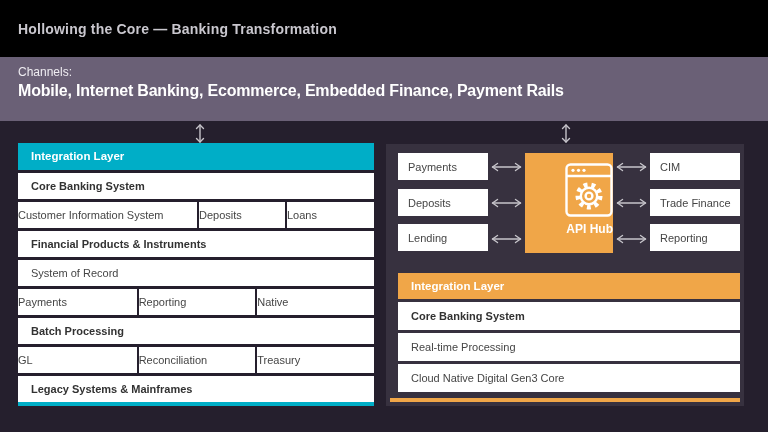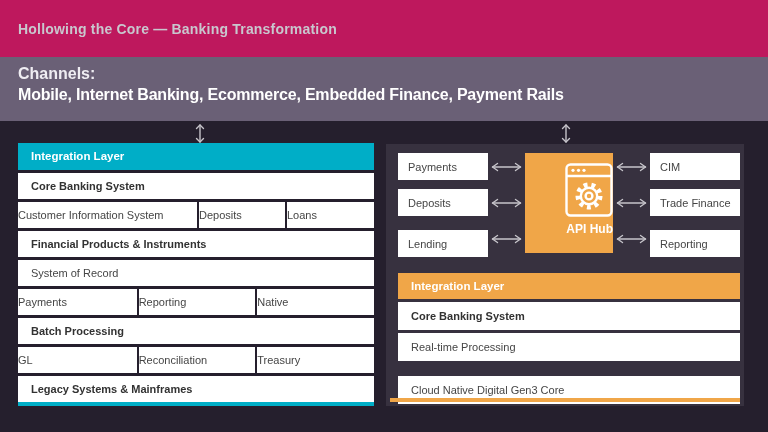--- a/index.html
+++ b/index.html
@@ -5,27 +5,27 @@
   html, body { margin:0; padding:0; }
   body {
     width:768px; height:432px; position:relative; overflow:hidden;
     background:#251F2D;
     font-family:"Liberation Sans", sans-serif;
     -webkit-font-smoothing:antialiased;
   }
 
   
   .top-header { position:absolute; left:0; top:0; width:768px; height:57px;
-    background:#be185d; display:flex; align-items:center; }
+    background:#000000; display:flex; align-items:center; }
   .top-title { margin-left:18px; font-size:14px; font-weight:bold; color:#C9C7CE; letter-spacing:.2px; }
 
   
   .channels { position:absolute; left:0; top:57px; width:768px; height:64px;
     background:#6A6076; box-sizing:border-box; padding:8px 0 0 18px; }
-  .channels-label { font-size:16px; color:#EFEDF2;font-weight:bold; }
+  .channels-label { font-size:12px; color:#EFEDF2; }
   .channels-headline { margin-top:3px; font-size:16px; font-weight:bold; color:#FFFFFF;
     letter-spacing:-0.2px; white-space:nowrap; }
 
   
   .varrow { position:absolute; top:122px; width:12px; height:23px; }
   .varrow.pos-left  { left:194px; }
   .varrow.pos-right { left:560px; }
   .arrow-stroke { stroke:#C6C4CA; stroke-width:1.4; fill:none; stroke-linecap:round; stroke-linejoin:round; }
 
   
@@ -40,37 +40,37 @@
   .cell + .cell { border-left:2px solid #251F2D; }
   .w-cis{width:50.3%;} .w-dep{width:24.7%;} .w-loan{width:25%;} .w3{width:33.33%;}
   .lrow.last { margin-bottom:0; }
   .lp-strip { height:4px; background:#00AEC7; }
 
   
   .right-panel { position:absolute; left:386px; top:144px; width:358px; height:262px; background:#37313F; }
   .sbox { position:absolute; width:90px; height:27px; background:#FFFFFF; font-size:11px; color:#454545;
     display:flex; align-items:center; padding-left:10px; box-sizing:border-box; }
   .col-src { left:12px; } .col-tgt { left:264px; }
-  .r1 { top:9px; } .r2 { top:45px; } .r3 { top:86px; }
+  .r1 { top:9px; } .r2 { top:45px; } .r3 { top:80px; }
 
   .hub { position:absolute; left:139px; top:9px; width:88px; height:100px; background:#F0A648;
     display:flex; flex-direction:column; align-items:flex-end; }
   .hub svg { margin-top:10px; }
   .hub-label { margin-top:5px; font-size:12px; font-weight:bold; color:#FFFFFF; }
 
   .harrow { position:absolute; width:35px; height:10px; }
   .ha-left  { left:103px; } .ha-right { left:228px; }
   .ha-r1 { top:18px; } .ha-r2 { top:54px; } .ha-r3 { top:90px; }
 
   .int-header { position:absolute; left:12px; top:129px; width:342px; height:26px; background:#F0A648;
     color:#fff; font-weight:bold; font-size:11.5px; line-height:26px; padding-left:13px; box-sizing:border-box; }
   .irow { position:absolute; left:12px; width:342px; height:28px; background:#FFFFFF; font-size:11px;
     color:#454545; display:flex; align-items:center; padding-left:13px; box-sizing:border-box; }
   .irow.bold { font-weight:bold; color:#323232; }
-  .ir1 { top:158px; } .ir2 { top:189px; } .ir3 { top:232px; }
+  .ir1 { top:158px; } .ir2 { top:189px; } .ir3 { top:220px; }
   .rp-strip { position:absolute; left:4px; top:254px; width:350px; height:4px; background:#F0A648; }
 </style>
 </head>
 <body>
 
 <div class="top-header">
   <span class="top-title">Hollowing the Core — Banking Transformation</span>
 </div>
 
 <div class="channels">

